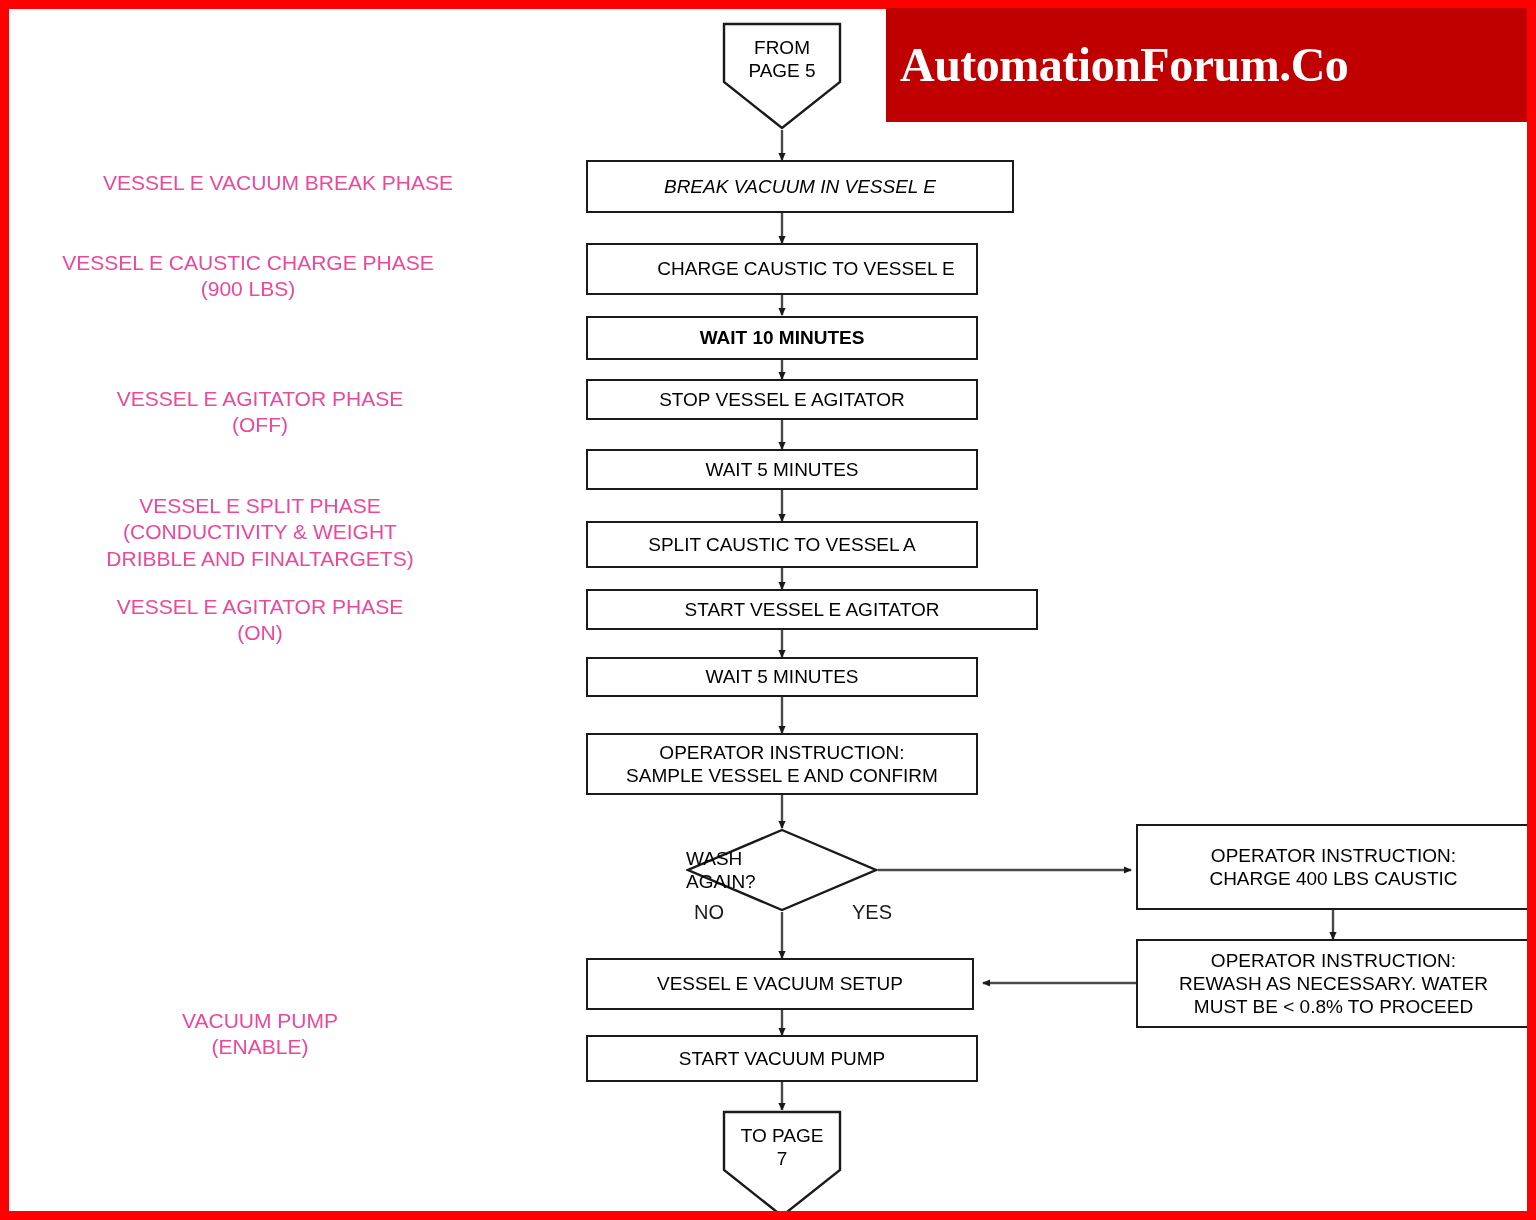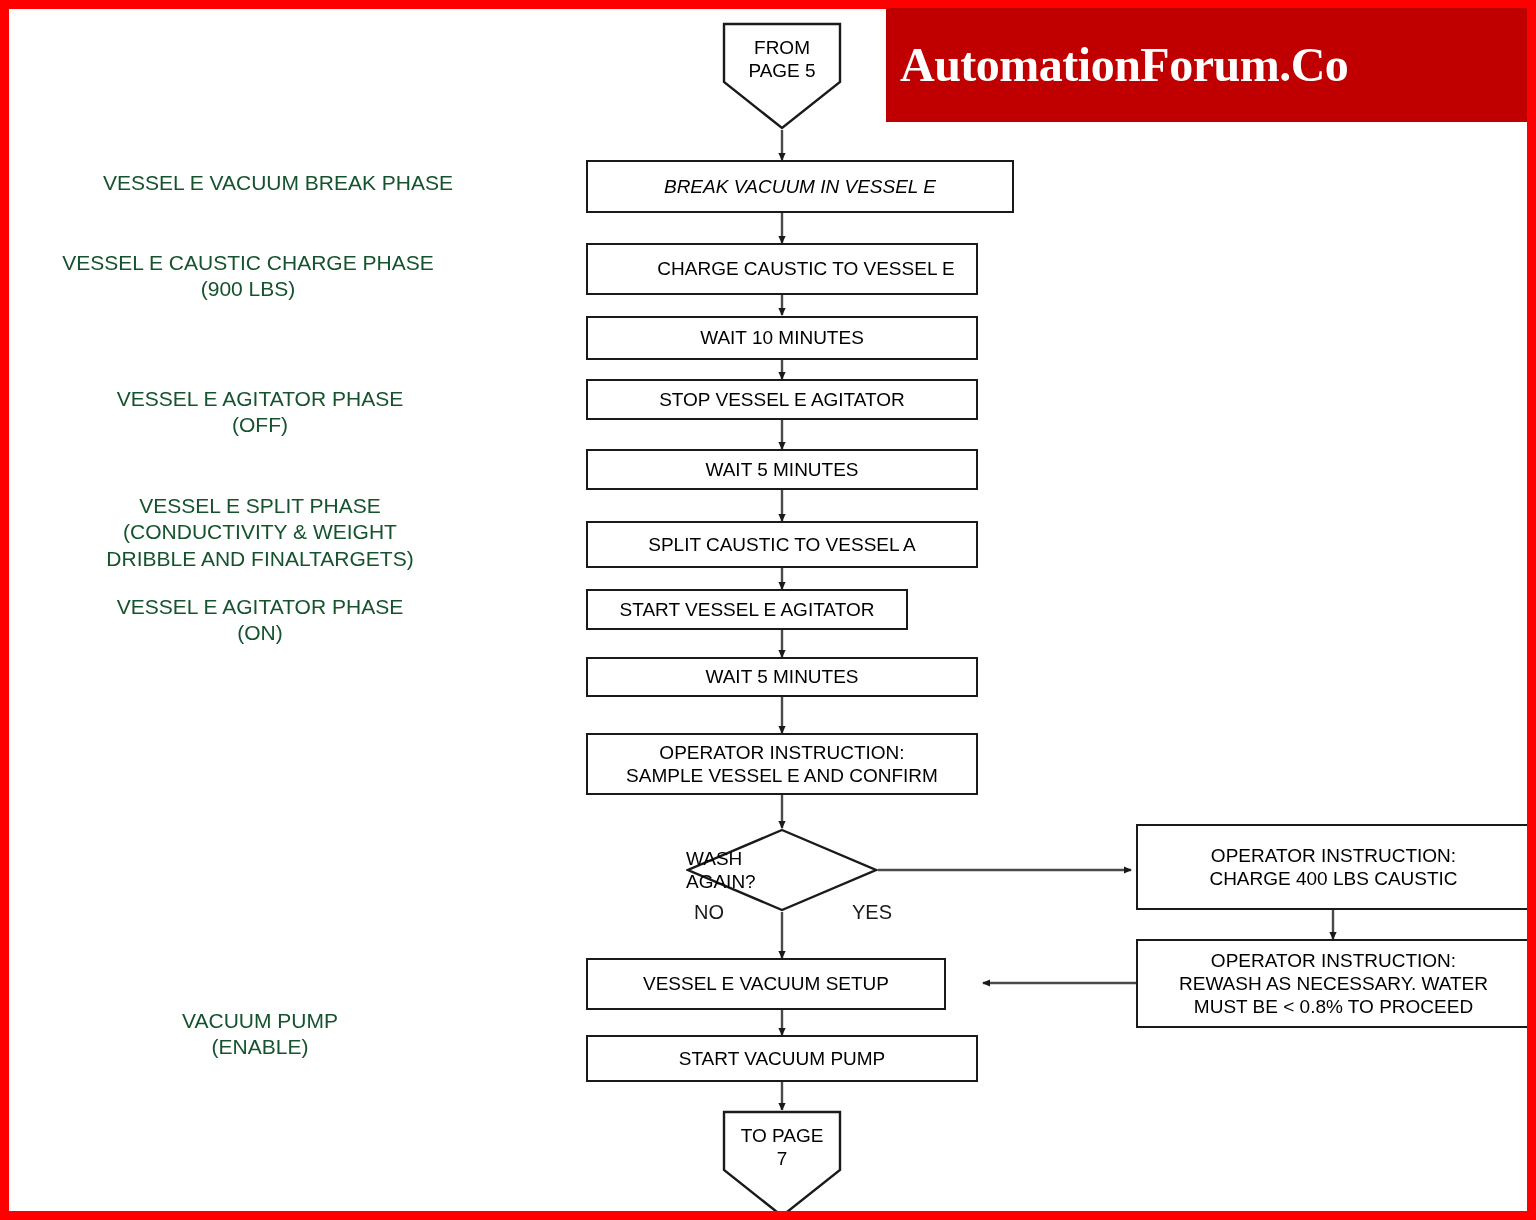--- a/index.html
+++ b/index.html
@@ -111,21 +111,21 @@
     font-size: 19px;
     line-height: 1.22;
     color: #000;
     white-space: pre-line;
     z-index: 3;
   }
 
   
   .phase-label {
     position: absolute;
-    color: #14532d;
+    color: #ec4899;
     font-size: 21px;
     line-height: 1.25;
     text-align: center;
     white-space: pre-line;
     z-index: 2;
   }
 
   
   .branch-label {
     position: absolute;
@@ -216,37 +216,37 @@
   </div>
 
   <div class="node" style="left:586px; top:160px; width:428px; height:53px;font-style:italic;">
     <span class="node-label">BREAK VACUUM IN VESSEL E</span>
   </div>
 
   <div class="node" style="left:586px; top:243px; width:392px; height:52px;padding-left:48px;">
     <span class="node-label">CHARGE CAUSTIC TO VESSEL E</span>
   </div>
 
-  <div class="node" style="left:586px; top:316px; width:392px; height:44px;">
+  <div class="node" style="left:586px; top:316px; width:392px; height:44px;font-weight:bold;">
     <span class="node-label">WAIT 10 MINUTES</span>
   </div>
 
   <div class="node" style="left:586px; top:379px; width:392px; height:41px;">
     <span class="node-label">STOP VESSEL E AGITATOR</span>
   </div>
 
   <div class="node" style="left:586px; top:449px; width:392px; height:41px;">
     <span class="node-label">WAIT 5 MINUTES</span>
   </div>
 
   <div class="node" style="left:586px; top:521px; width:392px; height:47px;justify-content:center;">
     <span class="node-label">SPLIT CAUSTIC TO VESSEL A</span>
   </div>
 
-  <div class="node" style="left:586px; top:589px; width:322px; height:41px;">
+  <div class="node" style="left:586px; top:589px; width:452px; height:41px;">
     <span class="node-label">START VESSEL E AGITATOR</span>
   </div>
 
   <div class="node" style="left:586px; top:657px; width:392px; height:40px;">
     <span class="node-label">WAIT 5 MINUTES</span>
   </div>
 
   <div class="node" style="left:586px; top:733px; width:392px; height:62px;">
     <span class="node-label">OPERATOR INSTRUCTION:
 SAMPLE VESSEL E AND CONFIRM</span>
@@ -268,21 +268,21 @@
     <span class="node-label">OPERATOR INSTRUCTION:
 CHARGE 400 LBS CAUSTIC</span>
   </div>
 
   <div class="node" style="left:1136px; top:939px; width:395px; height:89px;">
     <span class="node-label">OPERATOR INSTRUCTION:
 REWASH AS NECESSARY.  WATER
 MUST BE &lt; 0.8% TO PROCEED</span>
   </div>
 
-  <div class="node" style="left:586px; top:958px; width:360px; height:52px;">
+  <div class="node" style="left:586px; top:958px; width:388px; height:52px;">
     <span class="node-label">VESSEL E VACUUM SETUP</span>
   </div>
 
   <div class="node" style="left:586px; top:1035px; width:392px; height:47px;">
     <span class="node-label">START VACUUM PUMP</span>
   </div>
 
   <div class="connector" style="left:722px; top:1110px; width:120px; height:108px;">
     <svg class="conn-shape" viewBox="0 0 120 108" preserveAspectRatio="none">
       <path d="M2,2 L118,2 L118,60 L60,106 L2,60 Z" fill="#ffffff" stroke="#1a1a1a" stroke-width="2.4"></path>

